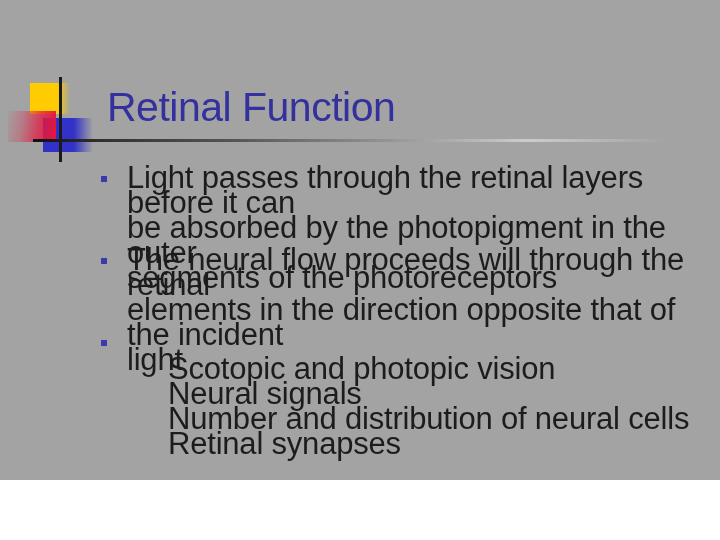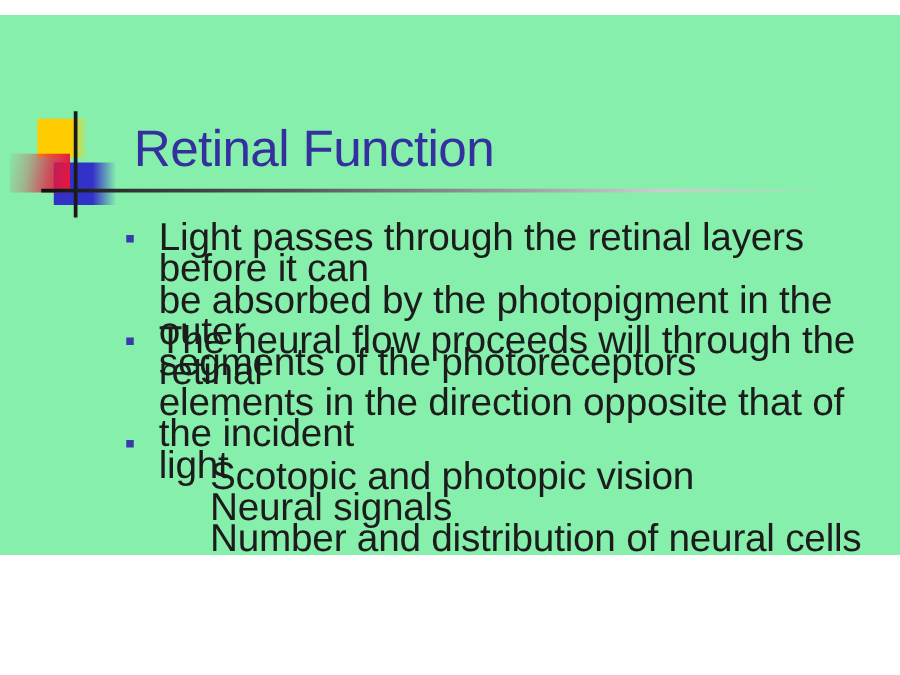--- a/index.html
+++ b/index.html
@@ -4,24 +4,23 @@
 <style>
   html, body {
     margin: 0;
     padding: 0;
     background: #ffffff;
     font-family: "Liberation Sans", sans-serif;
   }
   .slide {
     position: relative;
     width: 720px;
-    height: 432px;
-    background: #86efac;
+    height: 480px;
+    background: #a3a3a3;
     overflow: hidden;
-    margin-top: 12px;
   }
 
   
   .decor-square { position: absolute; }
   .decor-yellow {
     left: 30px; top: 83px; width: 40px; height: 31px; z-index: 1;
     background: linear-gradient(to right,
       var(--decor-yellow, #ffcb01) 0%,
       var(--decor-yellow, #ffcb01) 68%,
       rgba(255, 203, 1, 0) 100%);

